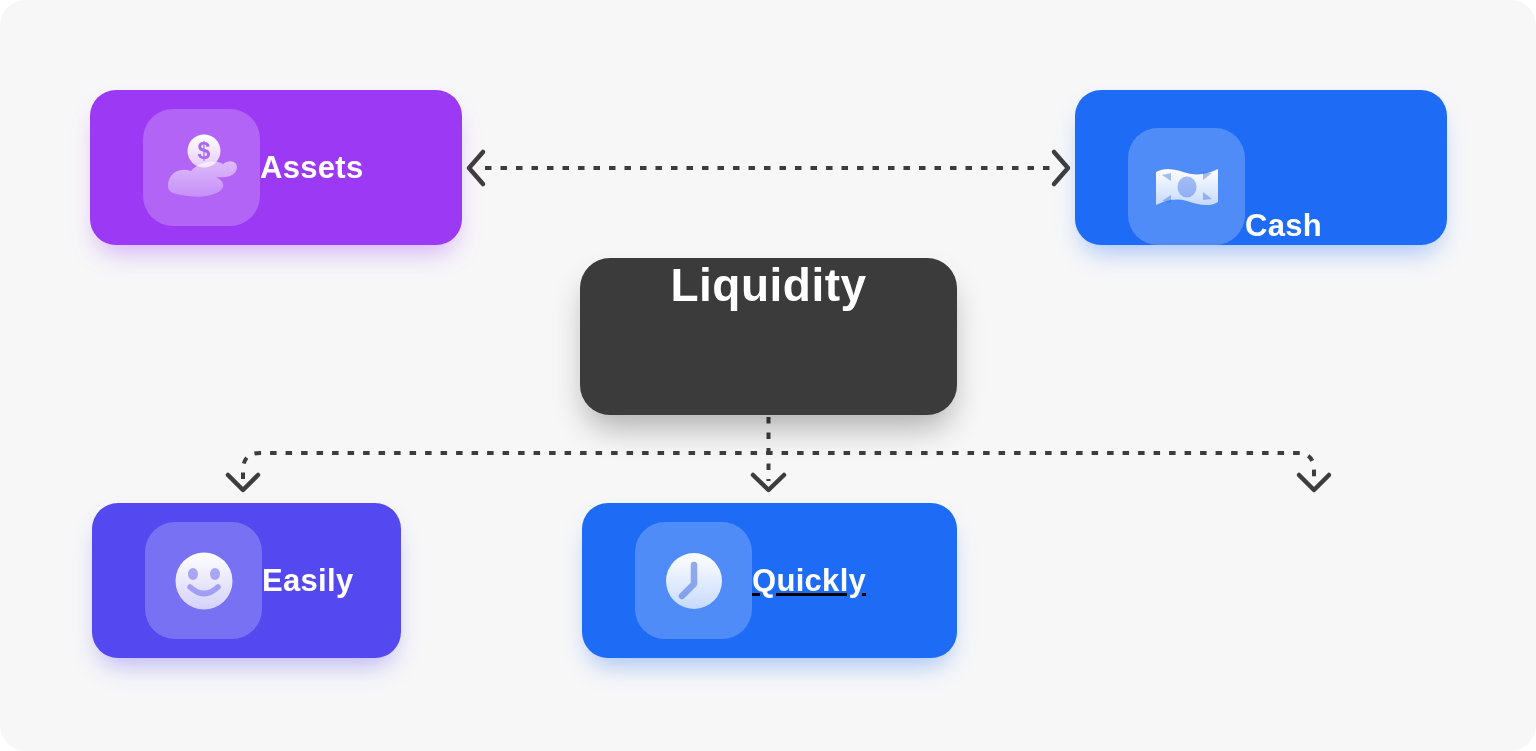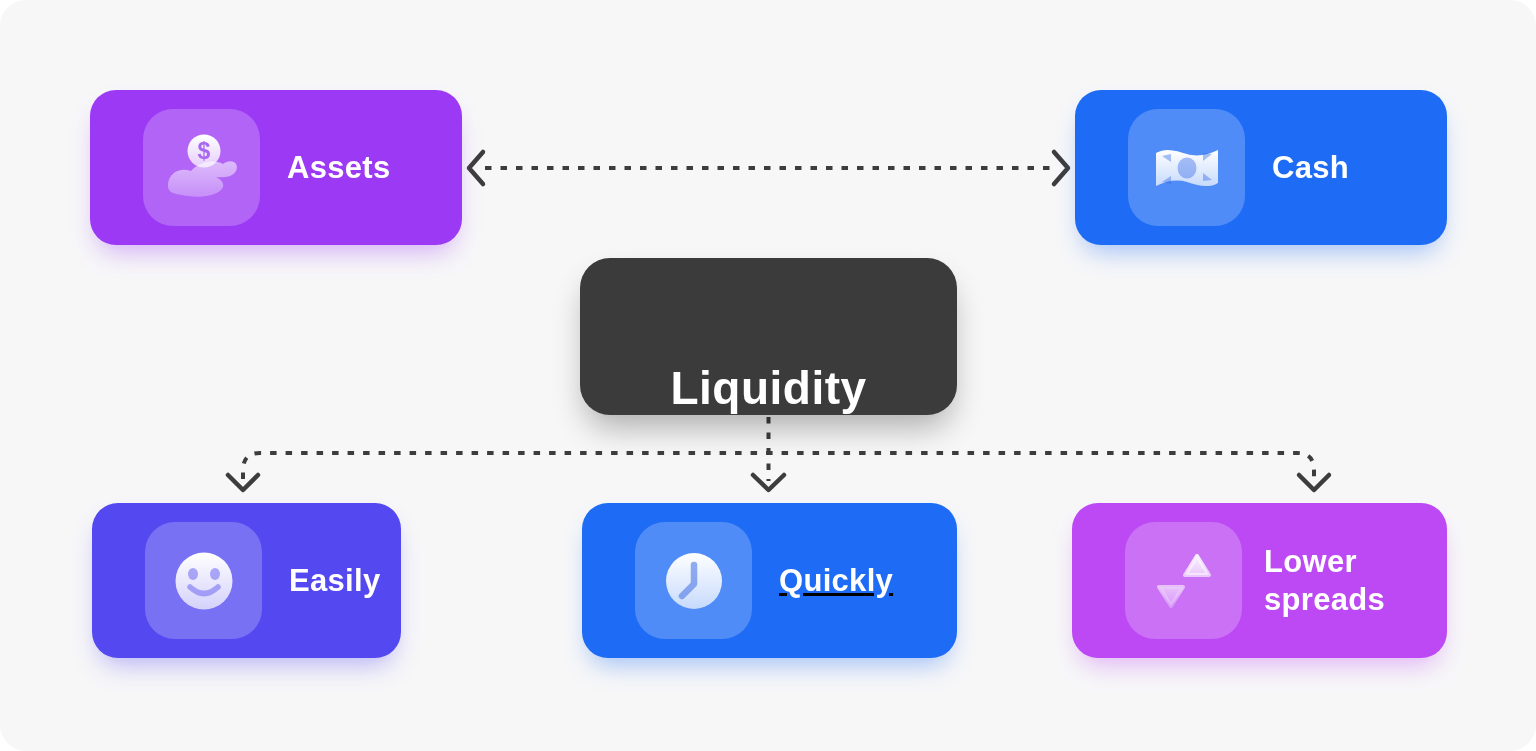--- a/index.html
+++ b/index.html
@@ -10,34 +10,34 @@
   .node {
     position:absolute; height:155px; border-radius:26px;
     display:flex; align-items:center;
   }
   .tile {
     flex:none; width:117px; height:117px; margin-left:53px;
     border-radius:30px; background:rgba(255,255,255,0.22);
     display:flex; align-items:center; justify-content:center;
   }
   .label {
-    color:#ffffff; font-weight:700; font-size:31px; margin-left:27px;
+    color:#ffffff; font-weight:700; font-size:31px; 
     line-height:1.22; letter-spacing:0.3px;
   }
   .node-assets  { left:90px;  top:90px;  width:372px; background:#9B39F4; box-shadow:0 14px 26px -8px rgba(155,57,244,0.40); }
-  .node-cash    { left:1075px; top:90px; width:372px; background:#1E6CF5; box-shadow:0 14px 26px -8px rgba(30,108,245,0.40); }
+  .node-cash    { left:1075px; top:90px; width:372px; background:#1E6CF5; box-shadow:0 14px 26px -8px rgba(30,108,245,0.40);align-items:flex-end; }
   .node-easily  { left:92px;  top:503px; width:309px; background:#5449F0; box-shadow:0 14px 26px -8px rgba(84,73,240,0.40); }
   .node-quickly { left:582px; top:503px; width:375px; background:#1E6CF5; box-shadow:0 14px 26px -8px rgba(30,108,245,0.40);text-decoration:underline; }
   .node-lower   { left:1072px; top:503px; width:375px; background:#BC49F3; box-shadow:0 14px 26px -8px rgba(188,73,243,0.40); }
   .node-lower .label { max-width:165px; margin-left:22px; }
 
   .node-liquidity {
     position:absolute; left:580px; top:258px; width:377px; height:157px;
     border-radius:30px; background:#3B3B3B;
-    display:flex; align-items:flex-end; justify-content:center;
+    display:flex; align-items:flex-start; justify-content:center;
     box-shadow:0 18px 32px -6px rgba(0,0,0,0.30);
   }
   .node-liquidity .title { color:#ffffff; font-weight:700; font-size:46px; letter-spacing:0.5px; }
 
   .arrows { position:absolute; inset:0; pointer-events:none; }
 </style>
 </head>
 <body>
 
 <div class="canvas">
@@ -118,28 +118,13 @@
   <div class="node node-quickly">
     <div class="tile">
       <svg width="86" height="86" viewBox="-43 -43 86 86">
         <circle cx="0" cy="0" r="28" fill="url(#gIcon)"></circle>
         <polyline points="0,-16 0,3 -12,15" fill="none" stroke="rgba(64,108,228,0.55)" stroke-width="6.5" stroke-linecap="round" stroke-linejoin="round"></polyline>
       </svg>
     </div>
     <div class="label">Quickly</div>
   </div>
 
-  <div class="node node-lower">
-    <div class="tile">
-      <svg width="86" height="86" viewBox="-43 -43 86 86">
-        <g opacity="0.62" fill="url(#gSoft)" stroke="url(#gSoft)">
-          <line x1="-13" y1="-24" x2="-13" y2="6" stroke-width="9" stroke-linecap="round"></line>
-          <polygon points="-25,6 -1,6 -13,25" stroke-width="4" stroke-linejoin="round"></polygon>
-        </g>
-        <g opacity="0.9" fill="url(#gIcon)" stroke="url(#gIcon)">
-          <line x1="13" y1="24" x2="13" y2="-6" stroke-width="9" stroke-linecap="round"></line>
-          <polygon points="1,-6 25,-6 13,-25" stroke-width="4" stroke-linejoin="round"></polygon>
-        </g>
-      </svg>
-    </div>
-    <div class="label">Lower spreads</div>
-  </div>
 </div>
 
 </body></html>

